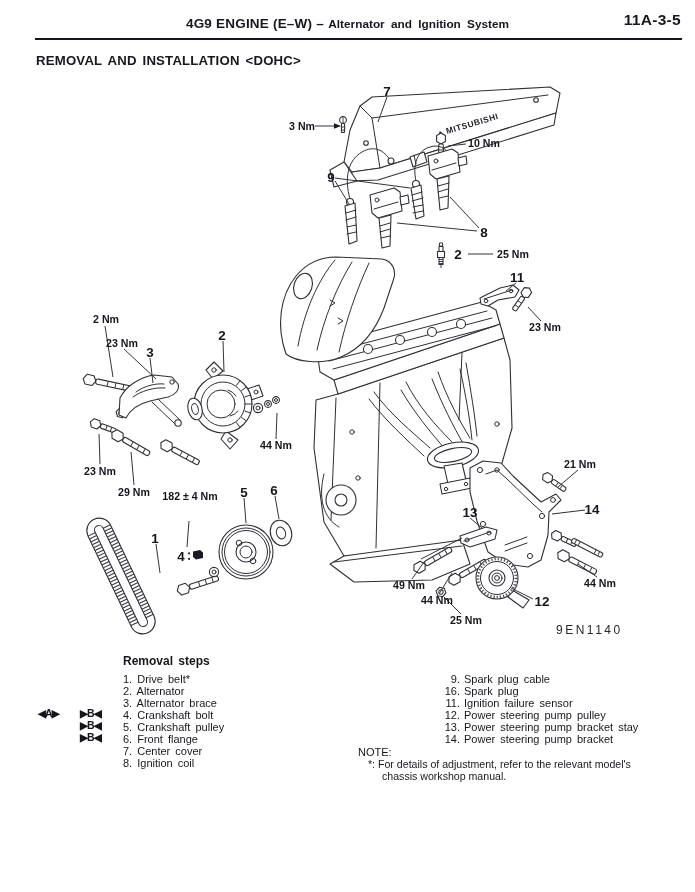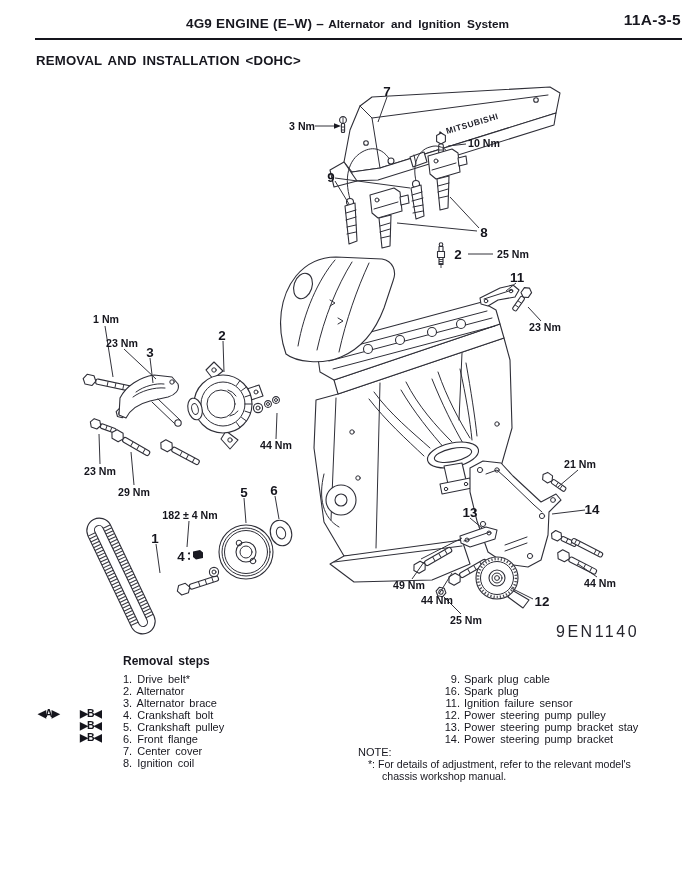--- a/index.html
+++ b/index.html
@@ -11,21 +11,21 @@
   .hdr-title .t-main{font-size:13.5px;letter-spacing:.2px;}
   .hdr-title .t-sub{font-size:11.8px;word-spacing:3px;}
   .hdr-page{top:11px;right:14px;font-size:15.5px;font-weight:bold;letter-spacing:.3px;}
   .hdr-rule{position:absolute;top:38px;left:35px;right:13px;height:2.4px;background:#15151d;}
   .section-title{top:53px;left:36px;font-size:13.2px;font-weight:bold;word-spacing:2px;letter-spacing:.2px;}
   
   .lbl{position:absolute;transform:translate(-50%,-50%);font-size:10.6px;font-weight:bold;
        white-space:nowrap;color:#15151d;}
   .pnum{position:absolute;transform:translate(-50%,-50%);font-size:13.4px;font-weight:bold;
         white-space:nowrap;color:#15151d;}
-  .figcode{top:623px;left:556px;font-size:16px;letter-spacing:2.5px;color:#26262e;}
+  .figcode{top:623px;left:556px;font-size:12px;letter-spacing:2.5px;color:#26262e;}
   
   svg.art{position:absolute;top:0;left:0;}
   .b{fill:#ffffff;stroke:#2f2f38;stroke-width:1.1;stroke-linejoin:round;}
   .l{fill:none;stroke:#2f2f38;stroke-width:1;stroke-linejoin:round;stroke-linecap:round;}
   .t{fill:none;stroke:#2f2f38;stroke-width:.9;}
   .ld{fill:none;stroke:#33333b;stroke-width:1;}
   .fillink{fill:#1a1a22;stroke:none;}
   .ribbelt{fill:none;stroke:#3c3c44;stroke-width:8;stroke-dasharray:1.1,2.1;}
   .rib2{fill:none;stroke:#4a4a52;stroke-width:2.6;stroke-dasharray:1.2,2;}
   .brand{font-family:"Liberation Sans",sans-serif;font-size:8.4px;font-weight:bold;fill:#20202a;letter-spacing:.6px;}
@@ -276,26 +276,26 @@
     <path class="ld" d="M461,614 L444,597"></path>
     <path class="ld" d="M533,599 L511,588"></path>
     <path class="ld" d="M597,577 L578,564"></path>
   </svg>
 
   <div id="label-layer">
       <div class="lbl" style="left: 302px; top: 126px;">3 Nm</div>
       <div class="lbl" style="left: 484px; top: 143px;">10 Nm</div>
       <div class="lbl" style="left: 513px; top: 254px;">25 Nm</div>
       <div class="lbl" style="left: 545px; top: 327px;">23 Nm</div>
-      <div class="lbl" style="left: 106px; top: 319px;">1 Nm</div>
+      <div class="lbl" style="left: 106px; top: 319px;">2 Nm</div>
       <div class="lbl" style="left: 122px; top: 343px;">23 Nm</div>
       <div class="lbl" style="left: 276px; top: 445px;">44 Nm</div>
       <div class="lbl" style="left: 100px; top: 471px;">23 Nm</div>
       <div class="lbl" style="left: 134px; top: 492px;">29 Nm</div>
-      <div class="lbl" style="left: 190px; top: 515px;">182 ± 4 Nm</div>
+      <div class="lbl" style="left: 190px; top: 496px;">182 ± 4 Nm</div>
       <div class="lbl" style="left: 580px; top: 464px;">21 Nm</div>
       <div class="lbl" style="left: 409px; top: 585px;">49 Nm</div>
       <div class="lbl" style="left: 437px; top: 600px;">44 Nm</div>
       <div class="lbl" style="left: 466px; top: 620px;">25 Nm</div>
       <div class="lbl" style="left: 600px; top: 583px;">44 Nm</div>
       <div class="pnum" style="left: 155px; top: 538px;">1</div>
       <div class="pnum" style="left: 222px; top: 335px;">2</div>
       <div class="pnum" style="left: 150px; top: 352px;">3</div>
       <div class="pnum" style="left: 181px; top: 556px;">4</div>
       <div class="pnum" style="left: 244px; top: 492px;">5</div>

